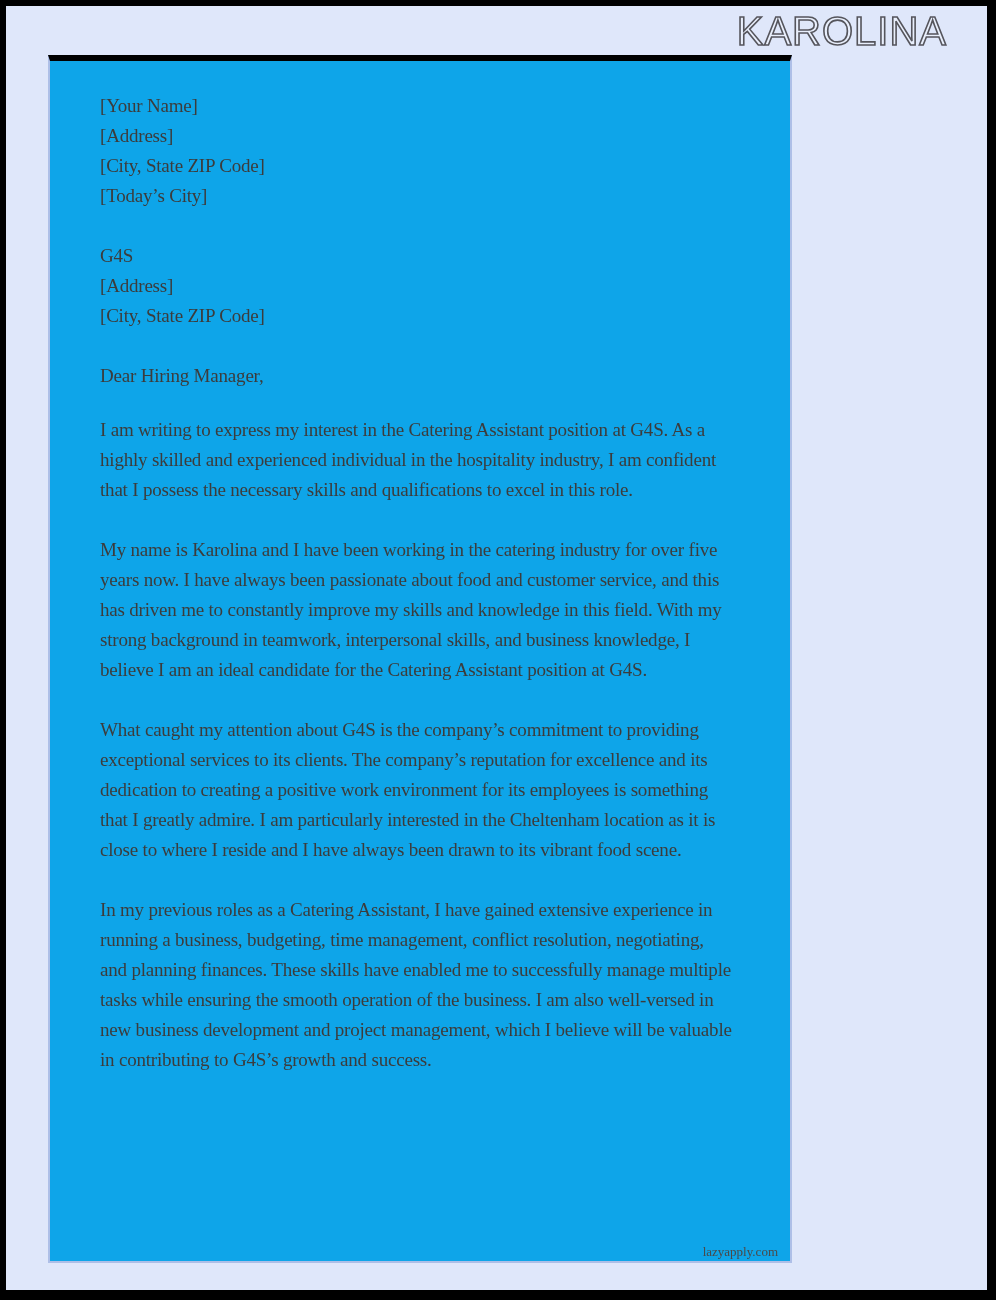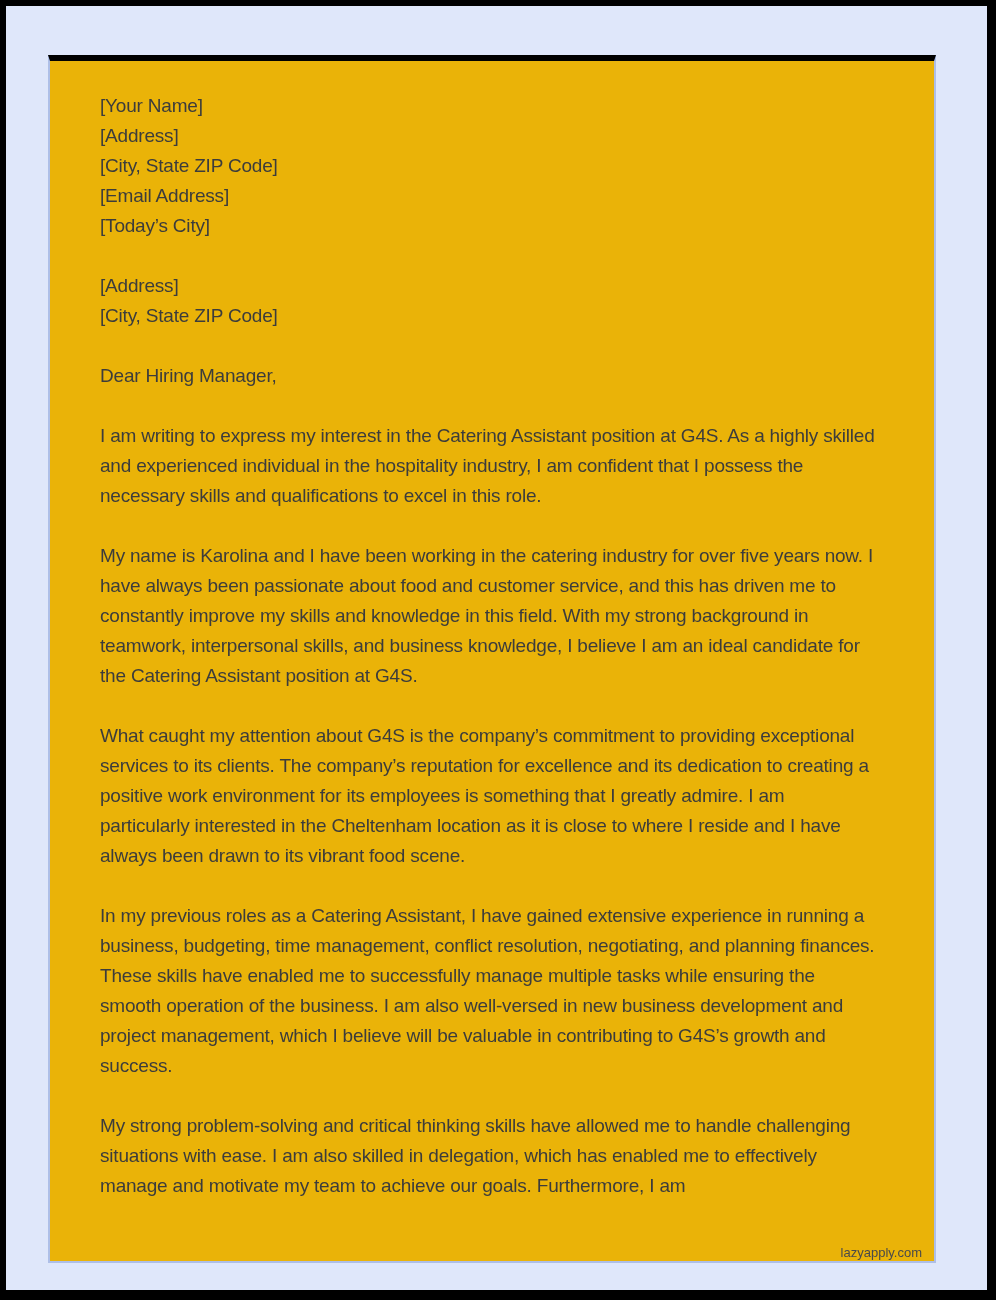--- a/index.html
+++ b/index.html
@@ -38,81 +38,82 @@
     .logo {
       color: #e9effc;
       -webkit-text-stroke: 1.6px #55555c;
     }
   }
   
   .page {
     position: absolute;
     left: 48px;
     top: 55px;
-    width: 888px;
+    width: 744px;
     height: 1208px;
     box-sizing: border-box;
-    background: #eab308;
+    background: #0ea5e9;
     border: 2px solid #aebfe7;
     border-top: 6px solid #000;
     z-index: 1;
     overflow: visible; 
+    font-family: Liberation Serif, serif;
   }
   .content {
     padding: 30px 58px 0 50px;
     font-size: 19px;
     line-height: 30px;
     letter-spacing: -0.2px;
     color: #3c3c3c;
   }
   .block { margin: 0 0 30px 0; }
   .block .line { white-space: pre; }
-  .salutation { margin: 0 0 30px 0; }
+  .salutation { margin: 0 0 24px 0; }
   .paragraphs p { margin: 0 0 30px 0; }
   .watermark {
     position: absolute;
     right: 12px;
     bottom: 1px;
     font-size: 13px;
     letter-spacing: 0;
     color: #4a4a4a;
     z-index: 6;
     text-align: center;
   }
 </style>
 </head>
 <body>
 
 <div class="canvas">
 
+  <div class="logo">KAROLINA</div>
 
   <div class="page">
     <div class="content">
 
       <div class="block">
           <div class="line">[Your Name]</div>
           <div class="line">[Address]</div>
           <div class="line">[City, State ZIP Code]</div>
-          <div class="line">[Email Address]</div>
           <div class="line">[Today’s City]</div>
         </div>
 
       <div class="block">
+          <div class="line">G4S</div>
           <div class="line">[Address]</div>
           <div class="line">[City, State ZIP Code]</div>
         </div>
 
       <p class="salutation">Dear Hiring Manager,</p>
 
       <div class="paragraphs">
           <p>I am writing to express my interest in the Catering Assistant position at G4S. As a highly skilled and experienced individual in the hospitality industry, I am confident that I possess the necessary skills and qualifications to excel in this role.</p>
           <p>My name is Karolina and I have been working in the catering industry for over five years now. I have always been passionate about food and customer service, and this has driven me to constantly improve my skills and knowledge in this field. With my strong background in teamwork, interpersonal skills, and business knowledge, I believe I am an ideal candidate for the Catering Assistant position at G4S.</p>
           <p>What caught my attention about G4S is the company’s commitment to providing exceptional services to its clients. The company’s reputation for excellence and its dedication to creating a positive work environment for its employees is something that I greatly admire. I am particularly interested in the Cheltenham location as it is close to where I reside and I have always been drawn to its vibrant food scene.</p>
           <p>In my previous roles as a Catering Assistant, I have gained extensive experience in running a business, budgeting, time management, conflict resolution, negotiating, and planning finances. These skills have enabled me to successfully manage multiple tasks while ensuring the smooth operation of the business. I am also well-versed in new business development and project management, which I believe will be valuable in contributing to G4S’s growth and success.</p>
-          <p>My strong problem-solving and critical thinking skills have allowed me to handle challenging situations with ease. I am also skilled in delegation, which has enabled me to effectively manage and motivate my team to achieve our goals. Furthermore, I am</p>
         </div>
 
     </div>
 
     <div class="watermark">lazyapply.com</div>
   </div>
 
   <div class="frame"></div>
 </div>
 

